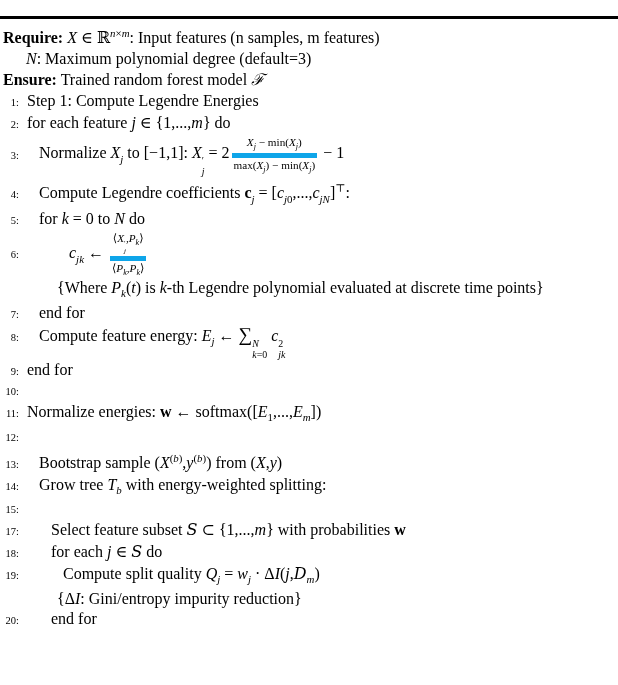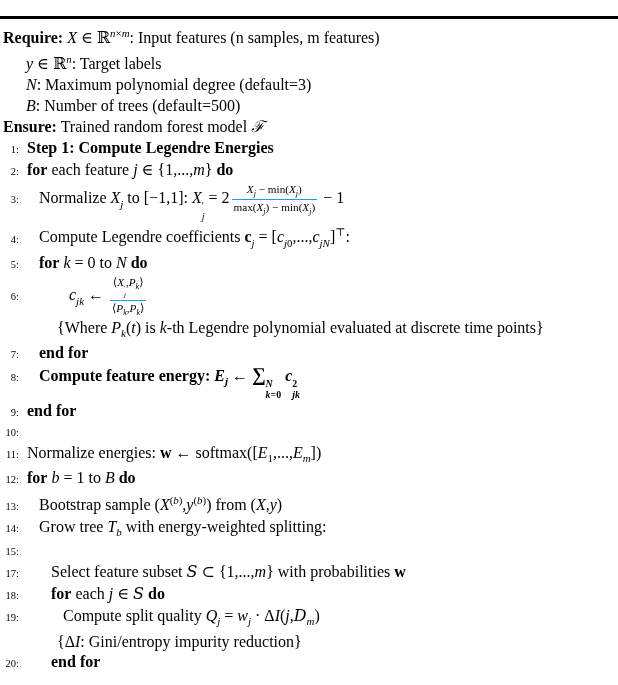--- a/index.html
+++ b/index.html
@@ -13,45 +13,43 @@
   .rule.top{height:3px;}
   .rule.bottom{height:2px;position:absolute;left:0;bottom:1px;}
   .header{padding:4px 2px 0 2px;}
   .hrow{line-height:21px;white-space:nowrap;}
   .hrow .hlabel{font-weight:bold;}
   .body{padding:1px 2px 0 2px;}
   .row{display:flex;align-items:baseline;line-height:20px;white-space:nowrap;}
   .num{flex:none;width:17px;text-align:right;font-size:10.5px;padding-right:3px;}
   .content{flex:none;}
   i{font-family:"Liberation Serif","DejaVu Serif",serif;}
-  b{font-weight:bold;}
+  b{font-weight:normal;}
   sub,sup{font-size:68%;}
   sub i,sup i{letter-spacing:0;}
   
   .ss{display:inline-flex;flex-direction:column;font-size:62%;line-height:1.1;vertical-align:-0.55em;text-align:left;}
   .ss .t,.ss .b{display:block;}
   
   .fr{display:inline-block;vertical-align:middle;text-align:center;font-size:70%;line-height:1.25;margin:0 2px;}
-  .fr .n{display:block;border-bottom:1px solid #0ea5e9;padding:0 2px;}
+  .fr .n{display:block;border-bottom:5px solid #0ea5e9;padding:0 2px;}
   .fr .d{display:block;padding:0 2px;}
   .fr sub{font-size:72%;}
   .sum{font-size:120%;}
   .scr{font-style:italic;font-family:"DejaVu Serif",serif;}
   .mbf{font-weight:bold;}
 </style>
 </head>
 <body>
 
 <div class="algo">
   <div class="rule top"></div>
   <div class="header" id="algo-header">
       <div class="hrow" style="padding-left: 1px;"><span class="hlabel">Require:</span><span> <i>X</i> ∈ ℝ<sup><i>n</i>×<i>m</i></sup>: Input features (n samples, m features)</span></div>
-      <div class="hrow" style="padding-left: 24px;"><span><i>y</i> ∈ ℝ<sup><i>n</i></sup>: Target labels</span></div>
       <div class="hrow" style="padding-left: 24px;"><span><i>N</i>: Maximum polynomial degree (default=3)</span></div>
-      <div class="hrow" style="padding-left: 24px;"><span><i>B</i>: Number of trees (default=500)</span></div>
       <div class="hrow" style="padding-left: 1px;"><span class="hlabel">Ensure:</span><span> Trained random forest model <span class="scr">ℱ</span></span></div>
     </div>
   <div class="body" id="algo-body">
       <div class="row">
         <span class="num">1:</span>
         <span class="content" style="padding-left: 5px;"><b>Step 1: Compute Legendre Energies</b></span>
       </div>
       <div class="row">
         <span class="num">2:</span>
         <span class="content" style="padding-left: 5px;"><b>for</b> each feature <i>j</i> ∈ {1,...,<i>m</i>} <b>do</b></span>
@@ -81,42 +79,41 @@
       <div class="row">
         <span class="num"></span>
         <span class="content" style="padding-left: 35px;">{Where <i>P</i><sub><i>k</i></sub>(<i>t</i>) is <i>k</i>-th Legendre polynomial evaluated at discrete time points}</span>
       </div>
       <div class="row">
         <span class="num">7:</span>
         <span class="content" style="padding-left: 17px;"><b>end for</b></span>
       </div>
       <div class="row">
         <span class="num">8:</span>
-        <span class="content" style="padding-left: 17px; font-weight: bold;">Compute feature energy: <i>E</i><sub><i>j</i></sub> ← <span class="sum">∑</span><span class="ss">
+        <span class="content" style="padding-left: 17px;">Compute feature energy: <i>E</i><sub><i>j</i></sub> ← <span class="sum">∑</span><span class="ss">
             <span class="t"><i>N</i></span>
             <span class="b"><i>k</i>=0</span>
           </span> <i>c</i><span class="ss">
             <span class="t">2</span>
             <span class="b"><i>jk</i></span>
           </span></span>
       </div>
       <div class="row">
         <span class="num">9:</span>
         <span class="content" style="padding-left: 5px;"><b>end for</b></span>
       </div>
       <div class="row">
         <span class="num">10:</span>
       </div>
       <div class="row">
         <span class="num">11:</span>
         <span class="content" style="padding-left: 5px;">Normalize energies: <span class="mbf">w</span> ← softmax([<i>E</i><sub>1</sub>,...,<i>E</i><sub><i>m</i></sub>])</span>
       </div>
       <div class="row">
         <span class="num">12:</span>
-        <span class="content" style="padding-left: 5px;"><b>for</b> <i>b</i> = 1 to <i>B</i> <b>do</b></span>
       </div>
       <div class="row">
         <span class="num">13:</span>
         <span class="content" style="padding-left: 17px;">Bootstrap sample (<i>X</i><sup>(<i>b</i>)</sup>,<i>y</i><sup>(<i>b</i>)</sup>) from (<i>X</i>,<i>y</i>)</span>
       </div>
       <div class="row">
         <span class="num">14:</span>
         <span class="content" style="padding-left: 17px;">Grow tree <i>T</i><sub><i>b</i></sub> with energy-weighted splitting:</span>
       </div>
       <div class="row">

